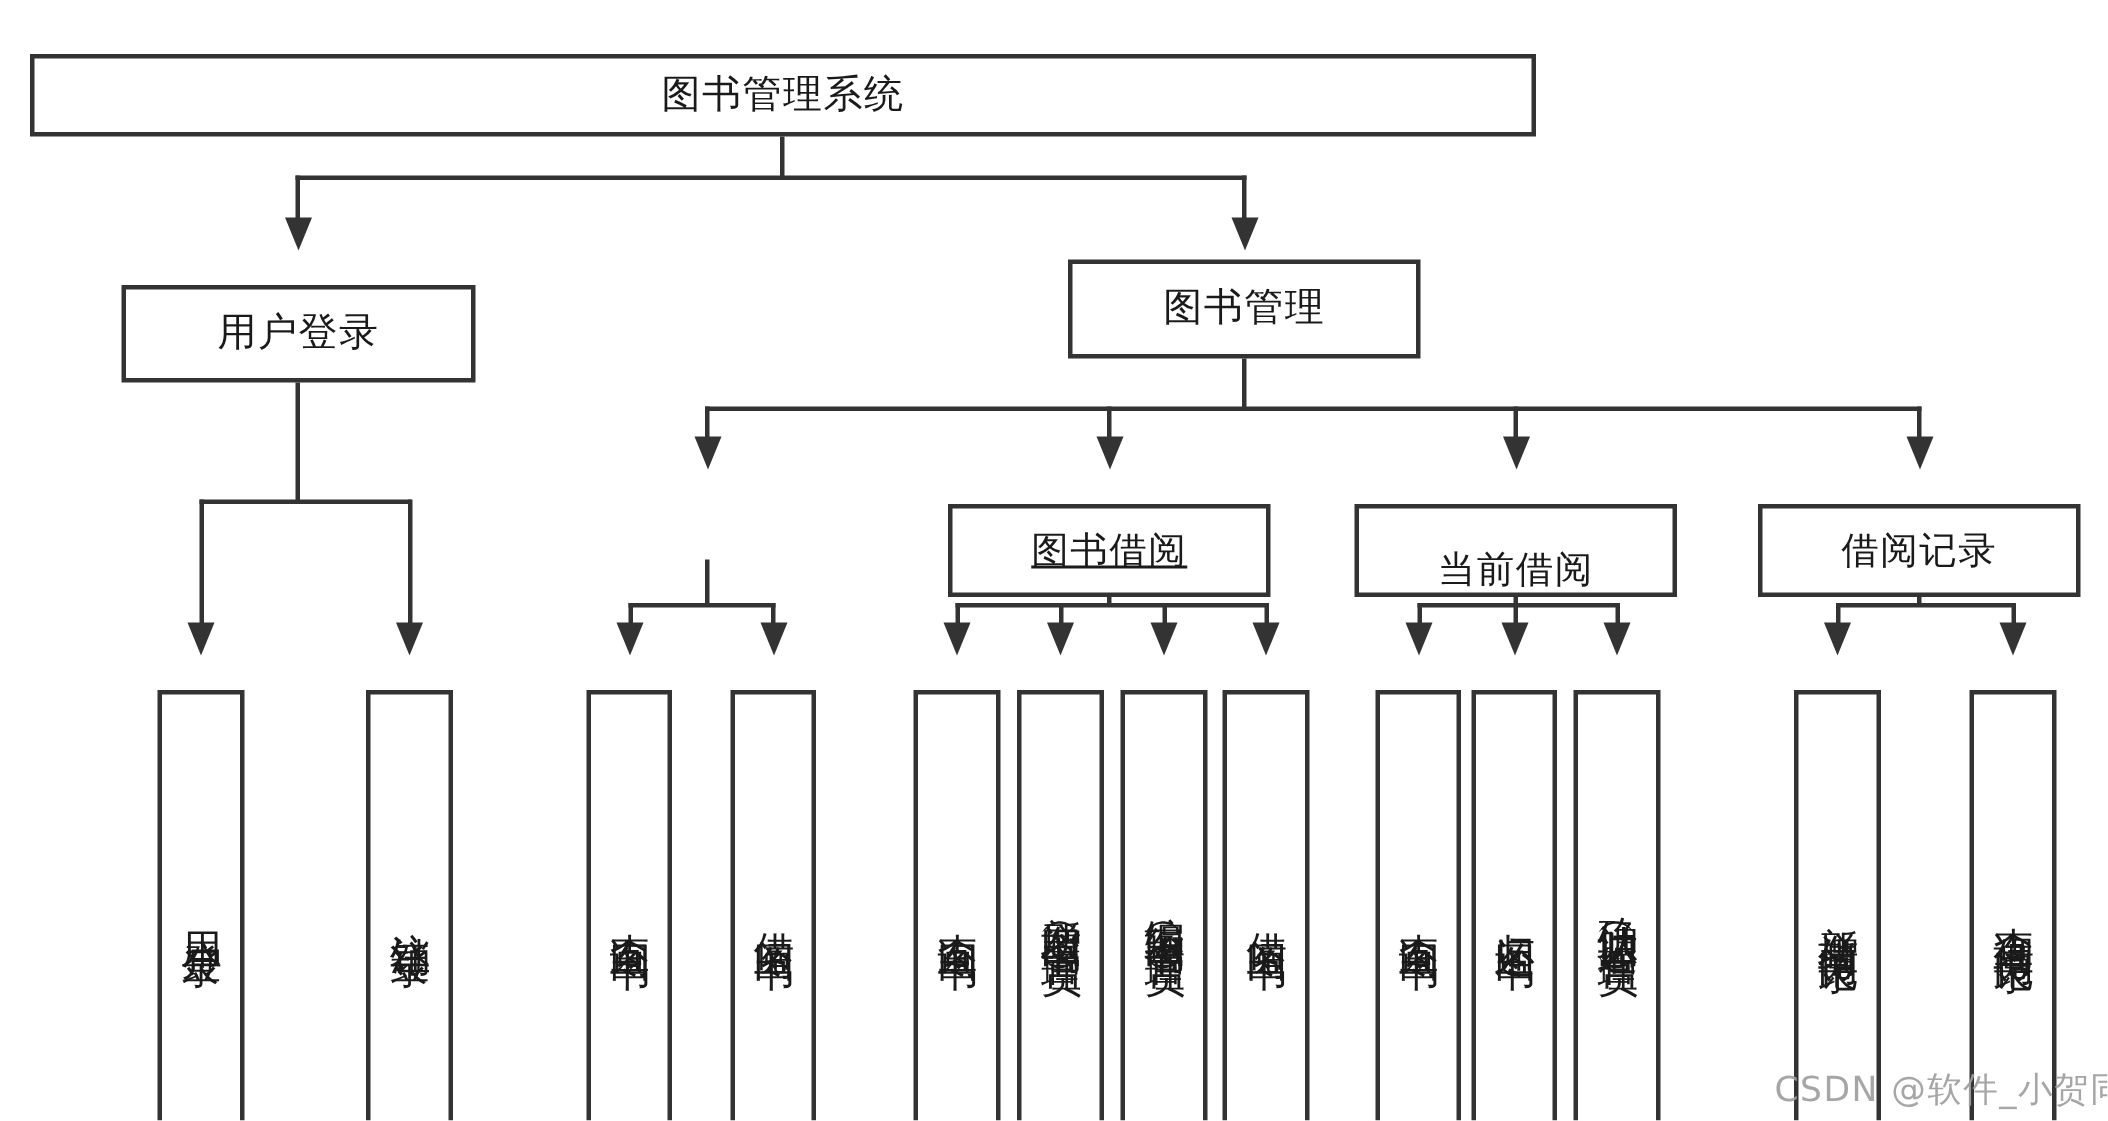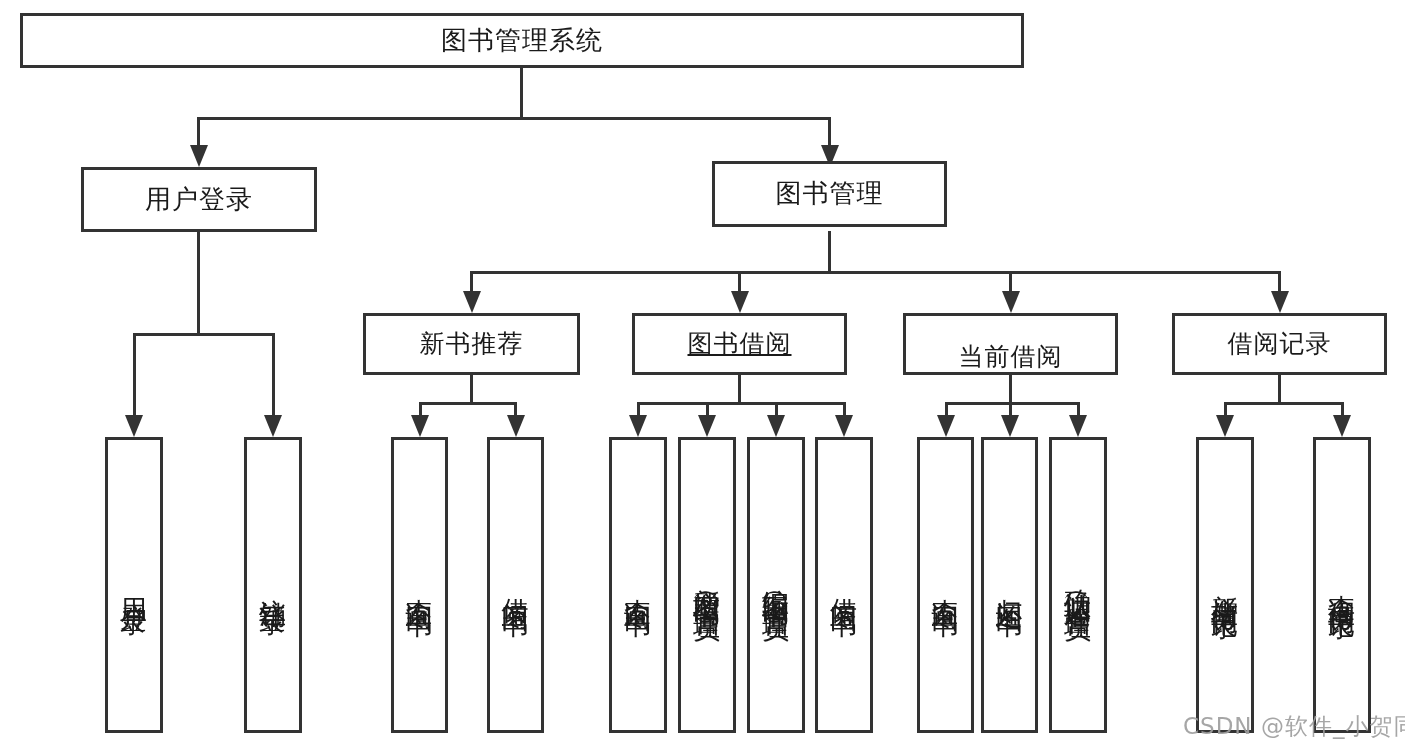--- a/index.html
+++ b/index.html
@@ -19,20 +19,21 @@
     position: absolute;
     box-sizing: border-box;
     border: 3px solid #333333;
     background: #ffffff;
     display: flex;
     align-items: center;
     justify-content: center;
     color: #1a1a1a;
     text-align: center;
     line-height: 1.15;
+    margin-top: 23px;
   }
   .hbox { font-size: 26px; letter-spacing: 1px; }
   .hbox.l3 { font-size: 25px; }
   .vbox {
     writing-mode: vertical-rl;
     font-size: 27px;
     letter-spacing: 4px;
   }
   .ln { position: absolute; background: #333333; }
   .ar {
@@ -117,27 +118,24 @@
   <div class="ln" style="left:1341px; top:402px; width:3px; height:15px;"></div>
   <div class="ar" style="left:1333px; top:415px;"></div>
 
   <div class="box hbox" style="left:20px; top:13px; width:1004px; height:55px;">
     <span>图书管理系统</span>
   </div>
 
   <div class="box hbox" style="left:81px; top:167px; width:236px; height:65px;">
     <span>用户登录</span>
   </div>
-  <div class="box hbox" style="left:712px; top:161px; width:235px; height:66px;">
+  <div class="box hbox" style="left:712px; top:150px; width:235px; height:66px;">
     <span>图书管理</span>
   </div>
 
-  <div class="box hbox l3" style="left:363px; top:313px; width:217px; height:62px;">
-    <span>新书推荐</span>
-  </div>
   <div class="box hbox l3" style="left:632px; top:313px; width:215px; height:62px;text-decoration:underline;">
     <span>图书借阅</span>
   </div>
   <div class="box hbox l3" style="left:903px; top:313px; width:215px; height:62px;align-items:flex-end;">
     <span>当前借阅</span>
   </div>
   <div class="box hbox l3" style="left:1172px; top:313px; width:215px; height:62px;">
     <span>借阅记录</span>
   </div>
 

